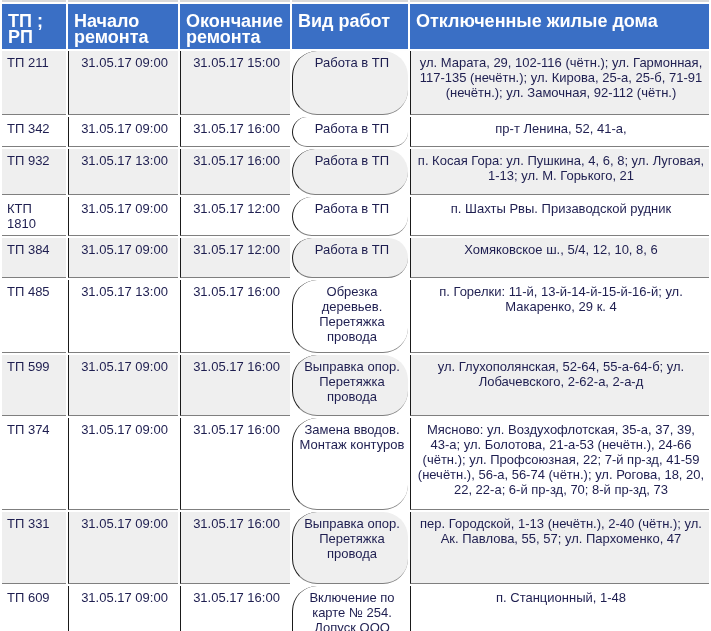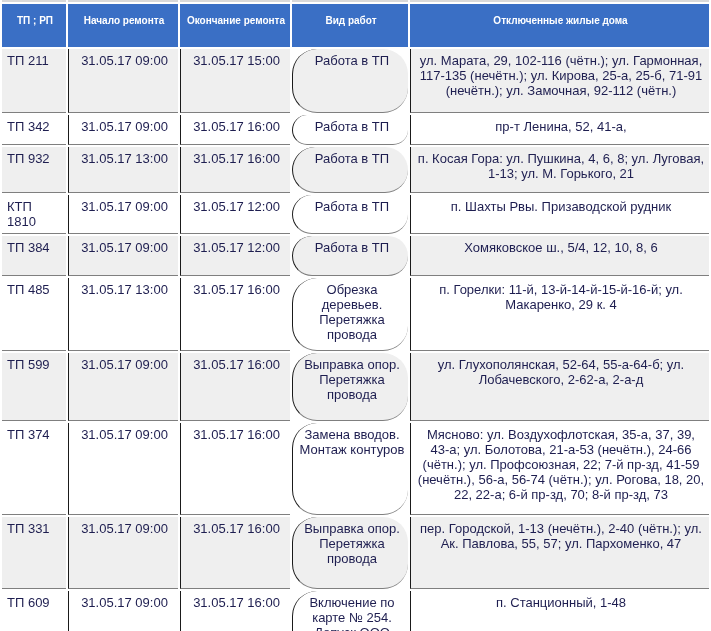--- a/index.html
+++ b/index.html
@@ -26,22 +26,22 @@
     margin-top:-2px;
   }
   
   tr.cut-row td{
     background:var(--cut-bg);
     height:2px;padding:0;border:none;line-height:0;font-size:0;
   }
   th{
     background:var(--header-bg);
     color:var(--header-text);
-    font-size:10px;font-weight:bold;
-    text-align:center;vertical-align:top;
+    font-size:18px;font-weight:bold;
+    text-align:left;vertical-align:top;
     padding:9px 4px 4px 6px;
     line-height:16px;
   }
   td{
     color:var(--cell-text);
     font-size:13px;line-height:15px;
     vertical-align:top;text-align:left;
     padding:4px 3px 4px 5px;
     background:var(--row-bg);
     border-bottom:1px solid var(--h-border);
@@ -113,21 +113,21 @@
     <td class="col-work">Работа в ТП</td>
     <td class="col-houses">Хомяковское ш., 5/4, 12, 10, 8, 6</td>
   </tr>
       <tr style="height: 73px;">
     <td class="col-tp">ТП 485</td>
     <td class="col-start">31.05.17 13:00</td>
     <td class="col-end">31.05.17 16:00</td>
     <td class="col-work">Обрезка деревьев. Перетяжка провода</td>
     <td class="col-houses">п. Горелки: 11-й, 13-й-14-й-15-й-16-й; ул. Макаренко, 29 к. 4</td>
   </tr>
-      <tr class="alt" style="height: 68px;">
+      <tr class="alt" style="height: 61px;">
     <td class="col-tp">ТП 599</td>
     <td class="col-start">31.05.17 09:00</td>
     <td class="col-end">31.05.17 16:00</td>
     <td class="col-work">Выправка опор. Перетяжка провода</td>
     <td class="col-houses">ул. Глухополянская, 52-64, 55-а-64-б; ул. Лобачевского, 2-62-а, 2-а-д</td>
   </tr>
       <tr style="height: 92px;">
     <td class="col-tp">ТП 374</td>
     <td class="col-start">31.05.17 09:00</td>
     <td class="col-end">31.05.17 16:00</td>

